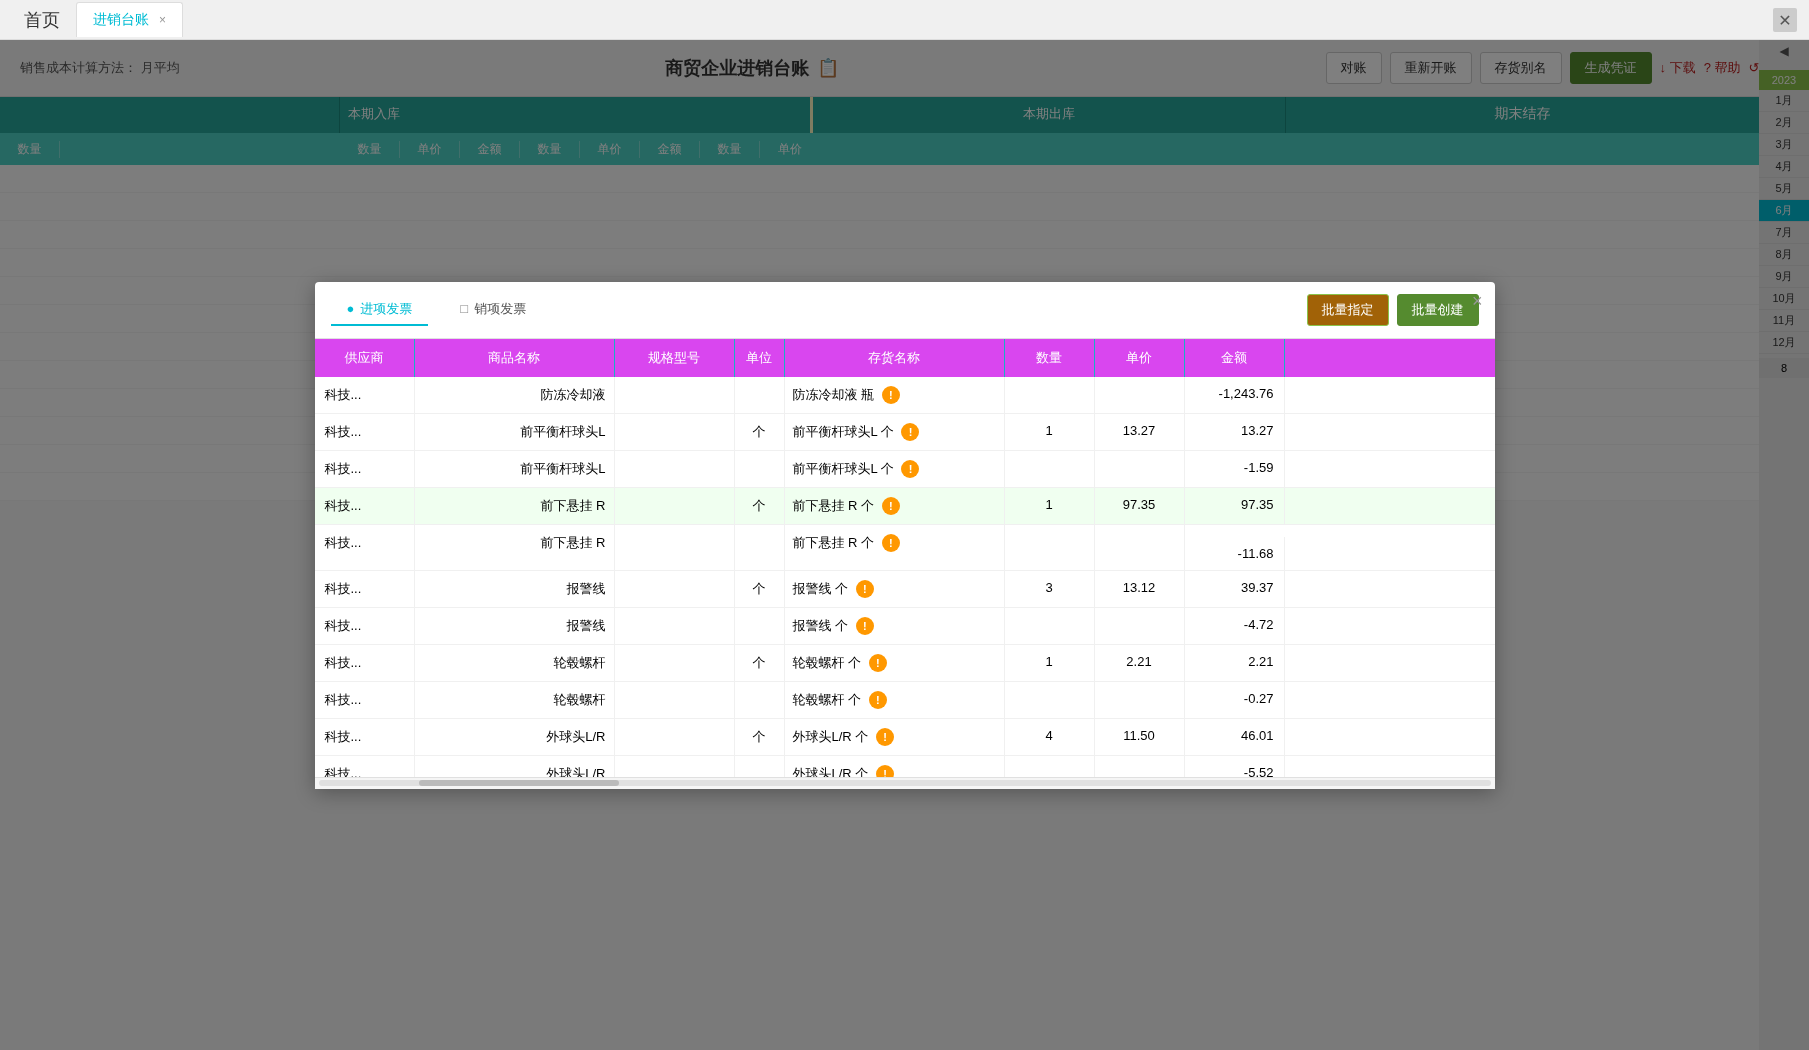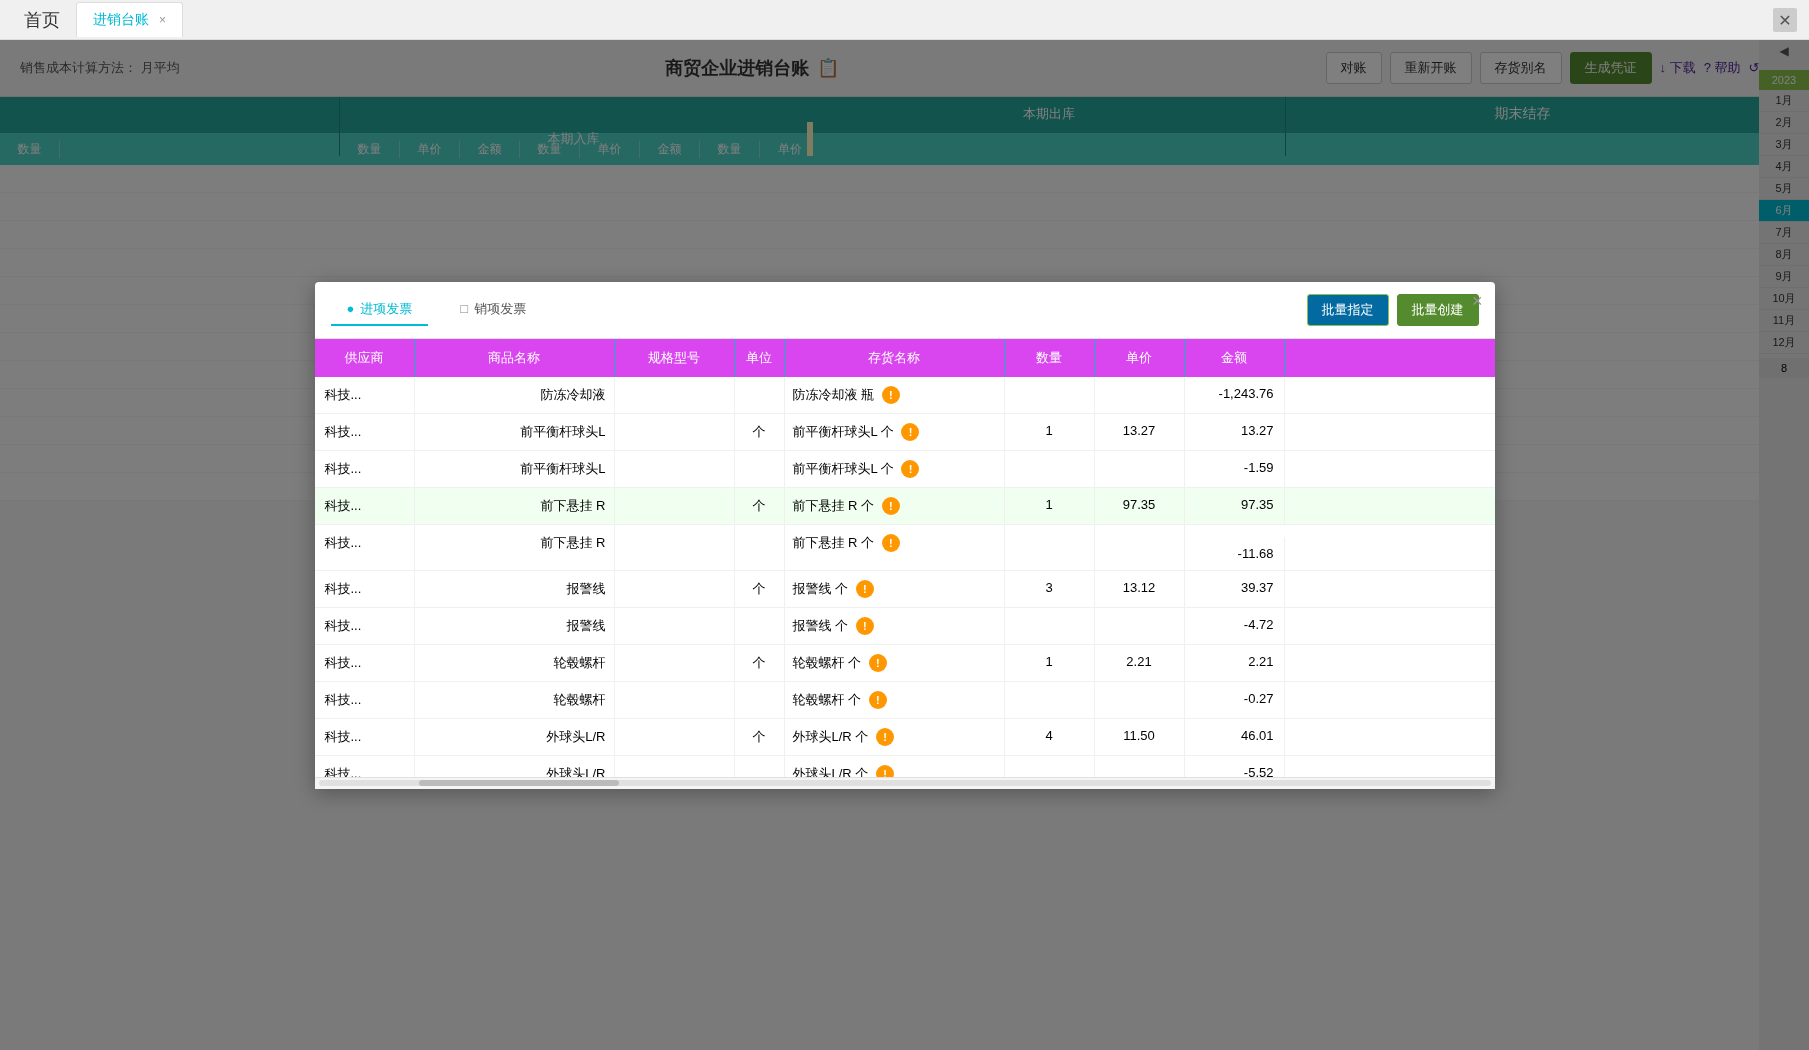--- a/index.html
+++ b/index.html
@@ -39,29 +39,29 @@
     .header-title {
       flex: 1; text-align: center; font-size: 18px; font-weight: bold; color: #333;
       display: flex; align-items: center; justify-content: center; gap: 8px;
     }
     .header-actions { display: flex; gap: 8px; align-items: center; }
     .btn-outline {
       padding: 6px 14px; border: 1px solid #ccc; background: #fff; border-radius: 3px;
       cursor: pointer; font-size: 13px; color: #333;
     }
     .btn-green {
-      padding: 6px 14px; border: 1px solid #8bc34a; background: #0369a1; border-radius: 3px;
+      padding: 6px 14px; border: 1px solid #8bc34a; background: #a16207; border-radius: 3px;
       cursor: pointer; font-size: 13px; color: #fff;
     }
     .btn-dark-green {
       padding: 6px 14px; border: 1px solid #558b2f; background: #558b2f; border-radius: 3px;
       cursor: pointer; font-size: 13px; color: #fff;
     }
     .icon-btn {
-      display: flex; align-items: center; gap: 4px; color: #4c1d95; cursor: pointer; font-size: 13px;
+      display: flex; align-items: center; gap: 4px; color: #b91c1c; cursor: pointer; font-size: 13px;
     }
 
     
     .modal-overlay {
       position: absolute; top: 0; left: 0; right: 0; bottom: 0;
       background: rgba(0,0,0,0.5); display: flex; align-items: center; justify-content: center;
       z-index: 100;
     }
 
     
@@ -193,21 +193,21 @@
       <button class="btn-outline">存货别名</button>
       <button class="btn-dark-green">生成凭证</button>
       <div class="icon-btn">↓ 下载</div>
       <div class="icon-btn">? 帮助</div>
       <div class="icon-btn">↺ 刷新</div>
     </div>
   </div>
 
   <div style="display:grid; grid-template-columns: 340px 1fr 1fr 1fr; background:#26a69a; color:#fff; height:36px; margin-right:50px;">
     <div style="padding:8px; font-size:13px; border-right:1px solid #1a8a7e;"></div>
-    <div style="padding:8px; text-align:center; font-size:13px; border-right:6px solid #fef9c3;margin-top:25px;">本期入库</div>
+    <div style="padding:8px; font-size:13px; border-right:3px solid #fef9c3;">本期入库</div>
     <div style="padding:8px; text-align:center; font-size:13px; border-right:1px solid #1a8a7e;">本期出库</div>
     <div style="padding:8px; text-align:center; font-size:14px;">期末结存</div>
   </div>
 
   <div style="display:grid; grid-template-columns: 60px 140px 140px 60px 60px 60px 60px 60px 60px 60px 60px; background:#4dd0c4; color:#fff; height:32px; margin-right:50px; align-items:center;">
     <div style="text-align:center; font-size:12px; padding:0 4px; border-right:1px solid rgba(255,255,255,0.3);">数量</div>
     <div style="text-align:center; font-size:12px; padding:0 4px; border-right:1px solid rgba(255,255,255,0.3);"></div>
     <div style="text-align:center; font-size:12px; padding:0 4px; border-right:1px solid rgba(255,255,255,0.3);"></div>
     <div style="text-align:center; font-size:12px; border-right:1px solid rgba(255,255,255,0.3);">数量</div>
     <div style="text-align:center; font-size:12px; border-right:1px solid rgba(255,255,255,0.3);">单价</div>

